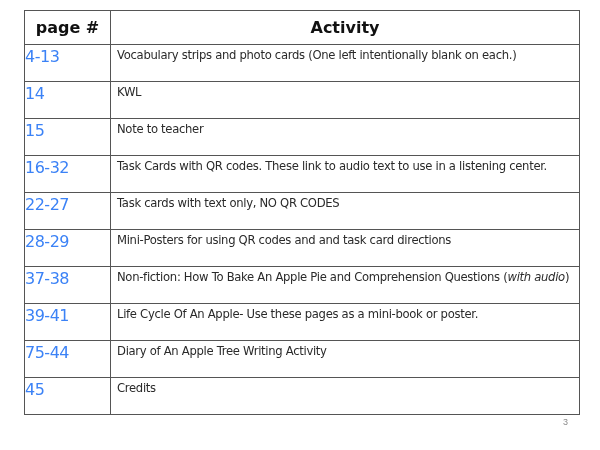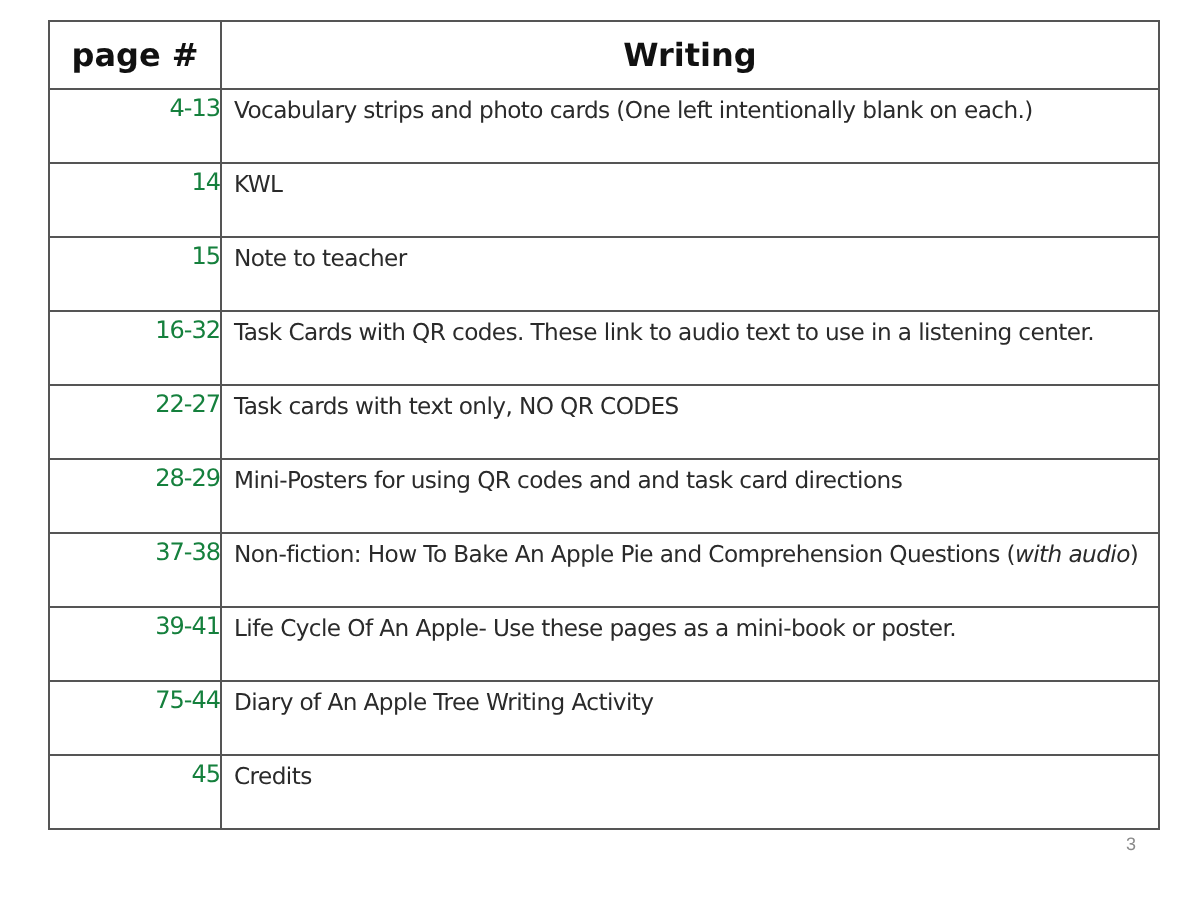--- a/index.html
+++ b/index.html
@@ -10,22 +10,22 @@
     }
     .toc-table th, .toc-table td {
       border: 1px solid #555555; padding: 0; height: 33px; margin-left: 21px;
     }
     .toc-table th {
       height: 33px; font-family: "DejaVu Sans", sans-serif; font-weight: bold;
       font-size: 16px; color: #111111; text-align: center; vertical-align: middle;
     }
     .col-page { width: 86px; }
     .page-cell {
-      text-align: right; vertical-align: top; padding-top: 2px !important;
-      font-family: "DejaVu Sans", sans-serif; font-size: 12px; color: #15803d; letter-spacing: -0.5px;
+      text-align: left; vertical-align: top; padding-top: 2px !important;
+      font-family: "DejaVu Sans", sans-serif; font-size: 16px; color: #3b82f6; letter-spacing: -0.5px;
       font-weight: normal;
     }
     .act-cell {
       vertical-align: top; padding: 3px 0 0 6px !important;
       font-family: "DejaVu Sans", sans-serif; font-size: 11.6px; color: #2a2a2a;
       white-space: nowrap; overflow: hidden; letter-spacing: -0.3px;
     }
     .act-cell em { font-style: italic; }
     .footer {
       position: absolute; right: 22px; top: 416px; text-align: right;
@@ -37,21 +37,21 @@
 <body>
 
 <table class="toc-table">
   <colgroup>
       <col class="col-page">
       <col>
     </colgroup>
   <thead>
     <tr>
       <th>page #</th>
-      <th>Writing</th>
+      <th>Activity</th>
     </tr>
   </thead>
   <tbody>
     <tr>
       <td class="page-cell">4-13</td>
       <td class="act-cell">Vocabulary strips and photo cards (One left intentionally blank on each.)</td>
     </tr>
     <tr>
       <td class="page-cell">14</td>
       <td class="act-cell">KWL</td>

